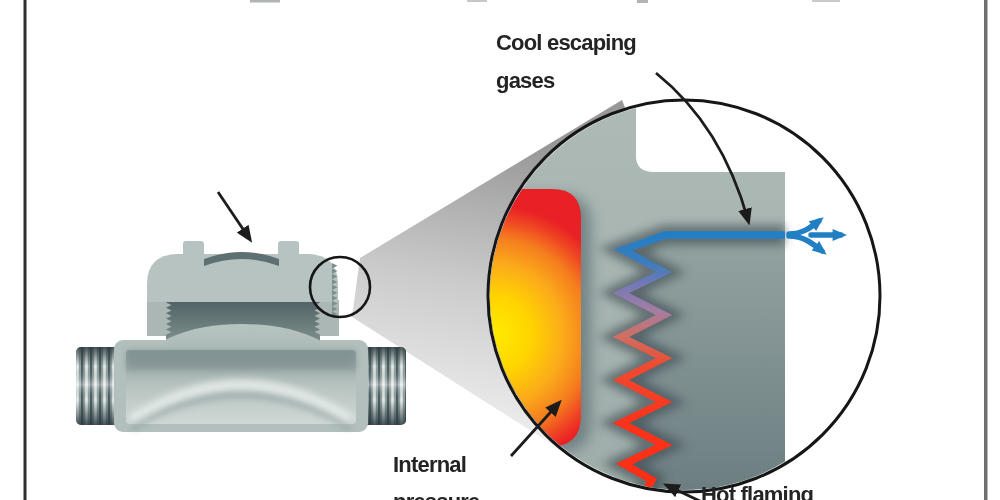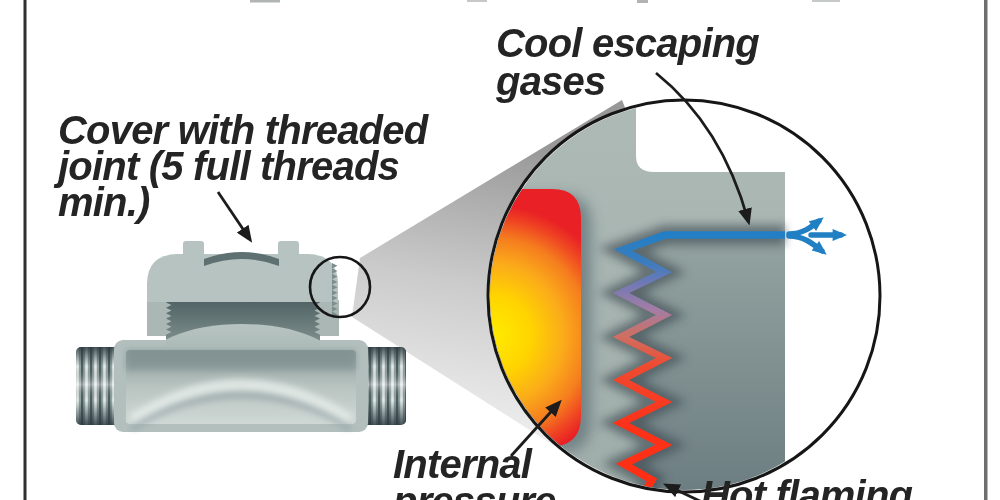--- a/index.html
+++ b/index.html
@@ -3,21 +3,21 @@
 <meta charset="utf-8">
 <style>
   html,body{margin:0;padding:0;background:#ffffff;}
   #stage{
     position:relative;width:1000px;height:500px;overflow:hidden;background:#ffffff;
     font-family:"Liberation Sans", sans-serif;
   }
   #gfx{position:absolute;left:0;top:0;}
   .lbl{
     position:absolute;font-weight:700;color:#242424;letter-spacing:-0.8px;
-    white-space:pre-line;font-size:40px;line-height:36px;font-style:italic;
+    white-space:pre-line;font-size:22px;line-height:36px;
   }
   #lbl-cover{left:58px;top:112px;width:380px;}
   #lbl-cool{left:496px;top:24px;line-height:38px;}
   #lbl-internal{left:393px;top:446px;line-height:37px;}
   #lbl-hot{left:701px;top:477px;}
 </style>
 </head>
 <body>
 
 <div id="stage">
@@ -192,21 +192,19 @@
   <circle cx="684" cy="296" r="196" fill="none" stroke="#161616" stroke-width="3"></circle>
 
   <g stroke="#1c1c1c" stroke-width="2.8" fill="none">
     <path d="M218,192 L249,238" marker-end="url(#ahBlack)"></path>
     <path d="M656,73 Q722,126 748,220" marker-end="url(#ahBlack)"></path>
     <path d="M511,456 L558,404" marker-end="url(#ahBlack)"></path>
     <path d="M702,502 L668,486" marker-end="url(#ahBlack)"></path>
   </g>
 </svg>
 
-<div class="lbl" id="lbl-cover">Cover with threaded
-joint (5 full threads min.)</div>
 <div class="lbl" id="lbl-cool">Cool escaping
 gases</div>
 <div class="lbl" id="lbl-internal">Internal
 pressure</div>
 <div class="lbl" id="lbl-hot">Hot flaming</div>
 
 </div>
 
 </body></html>

